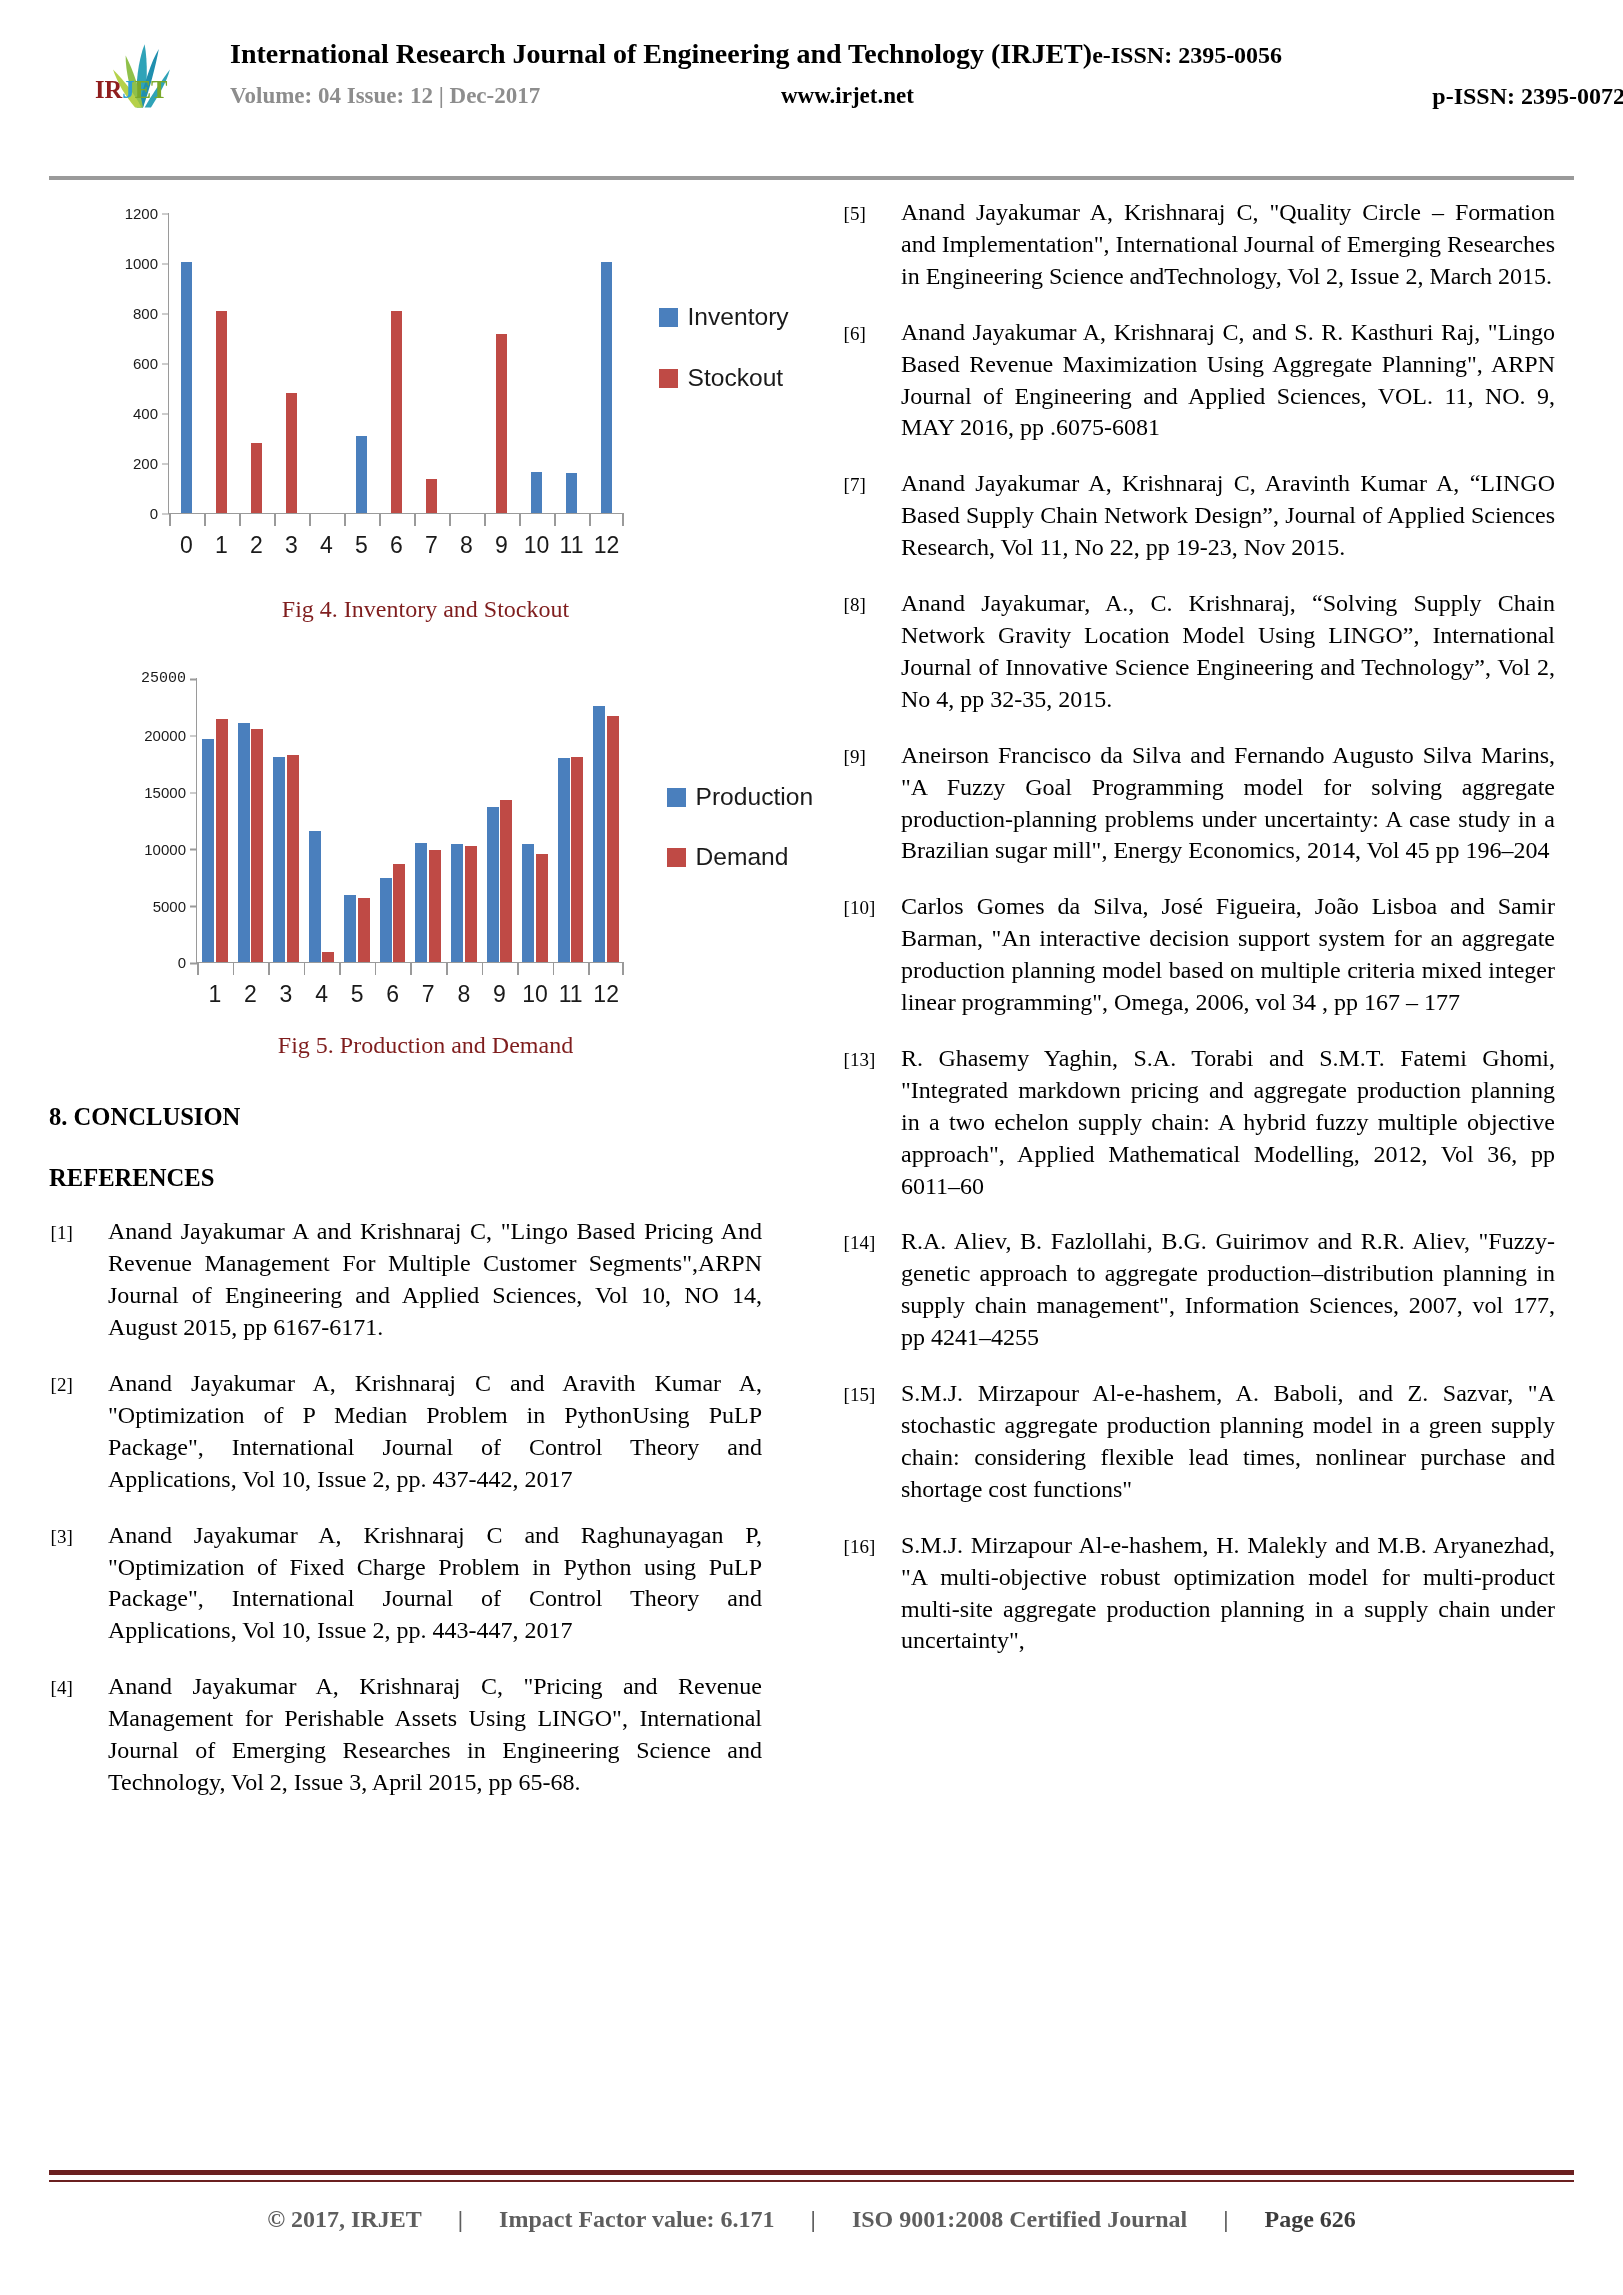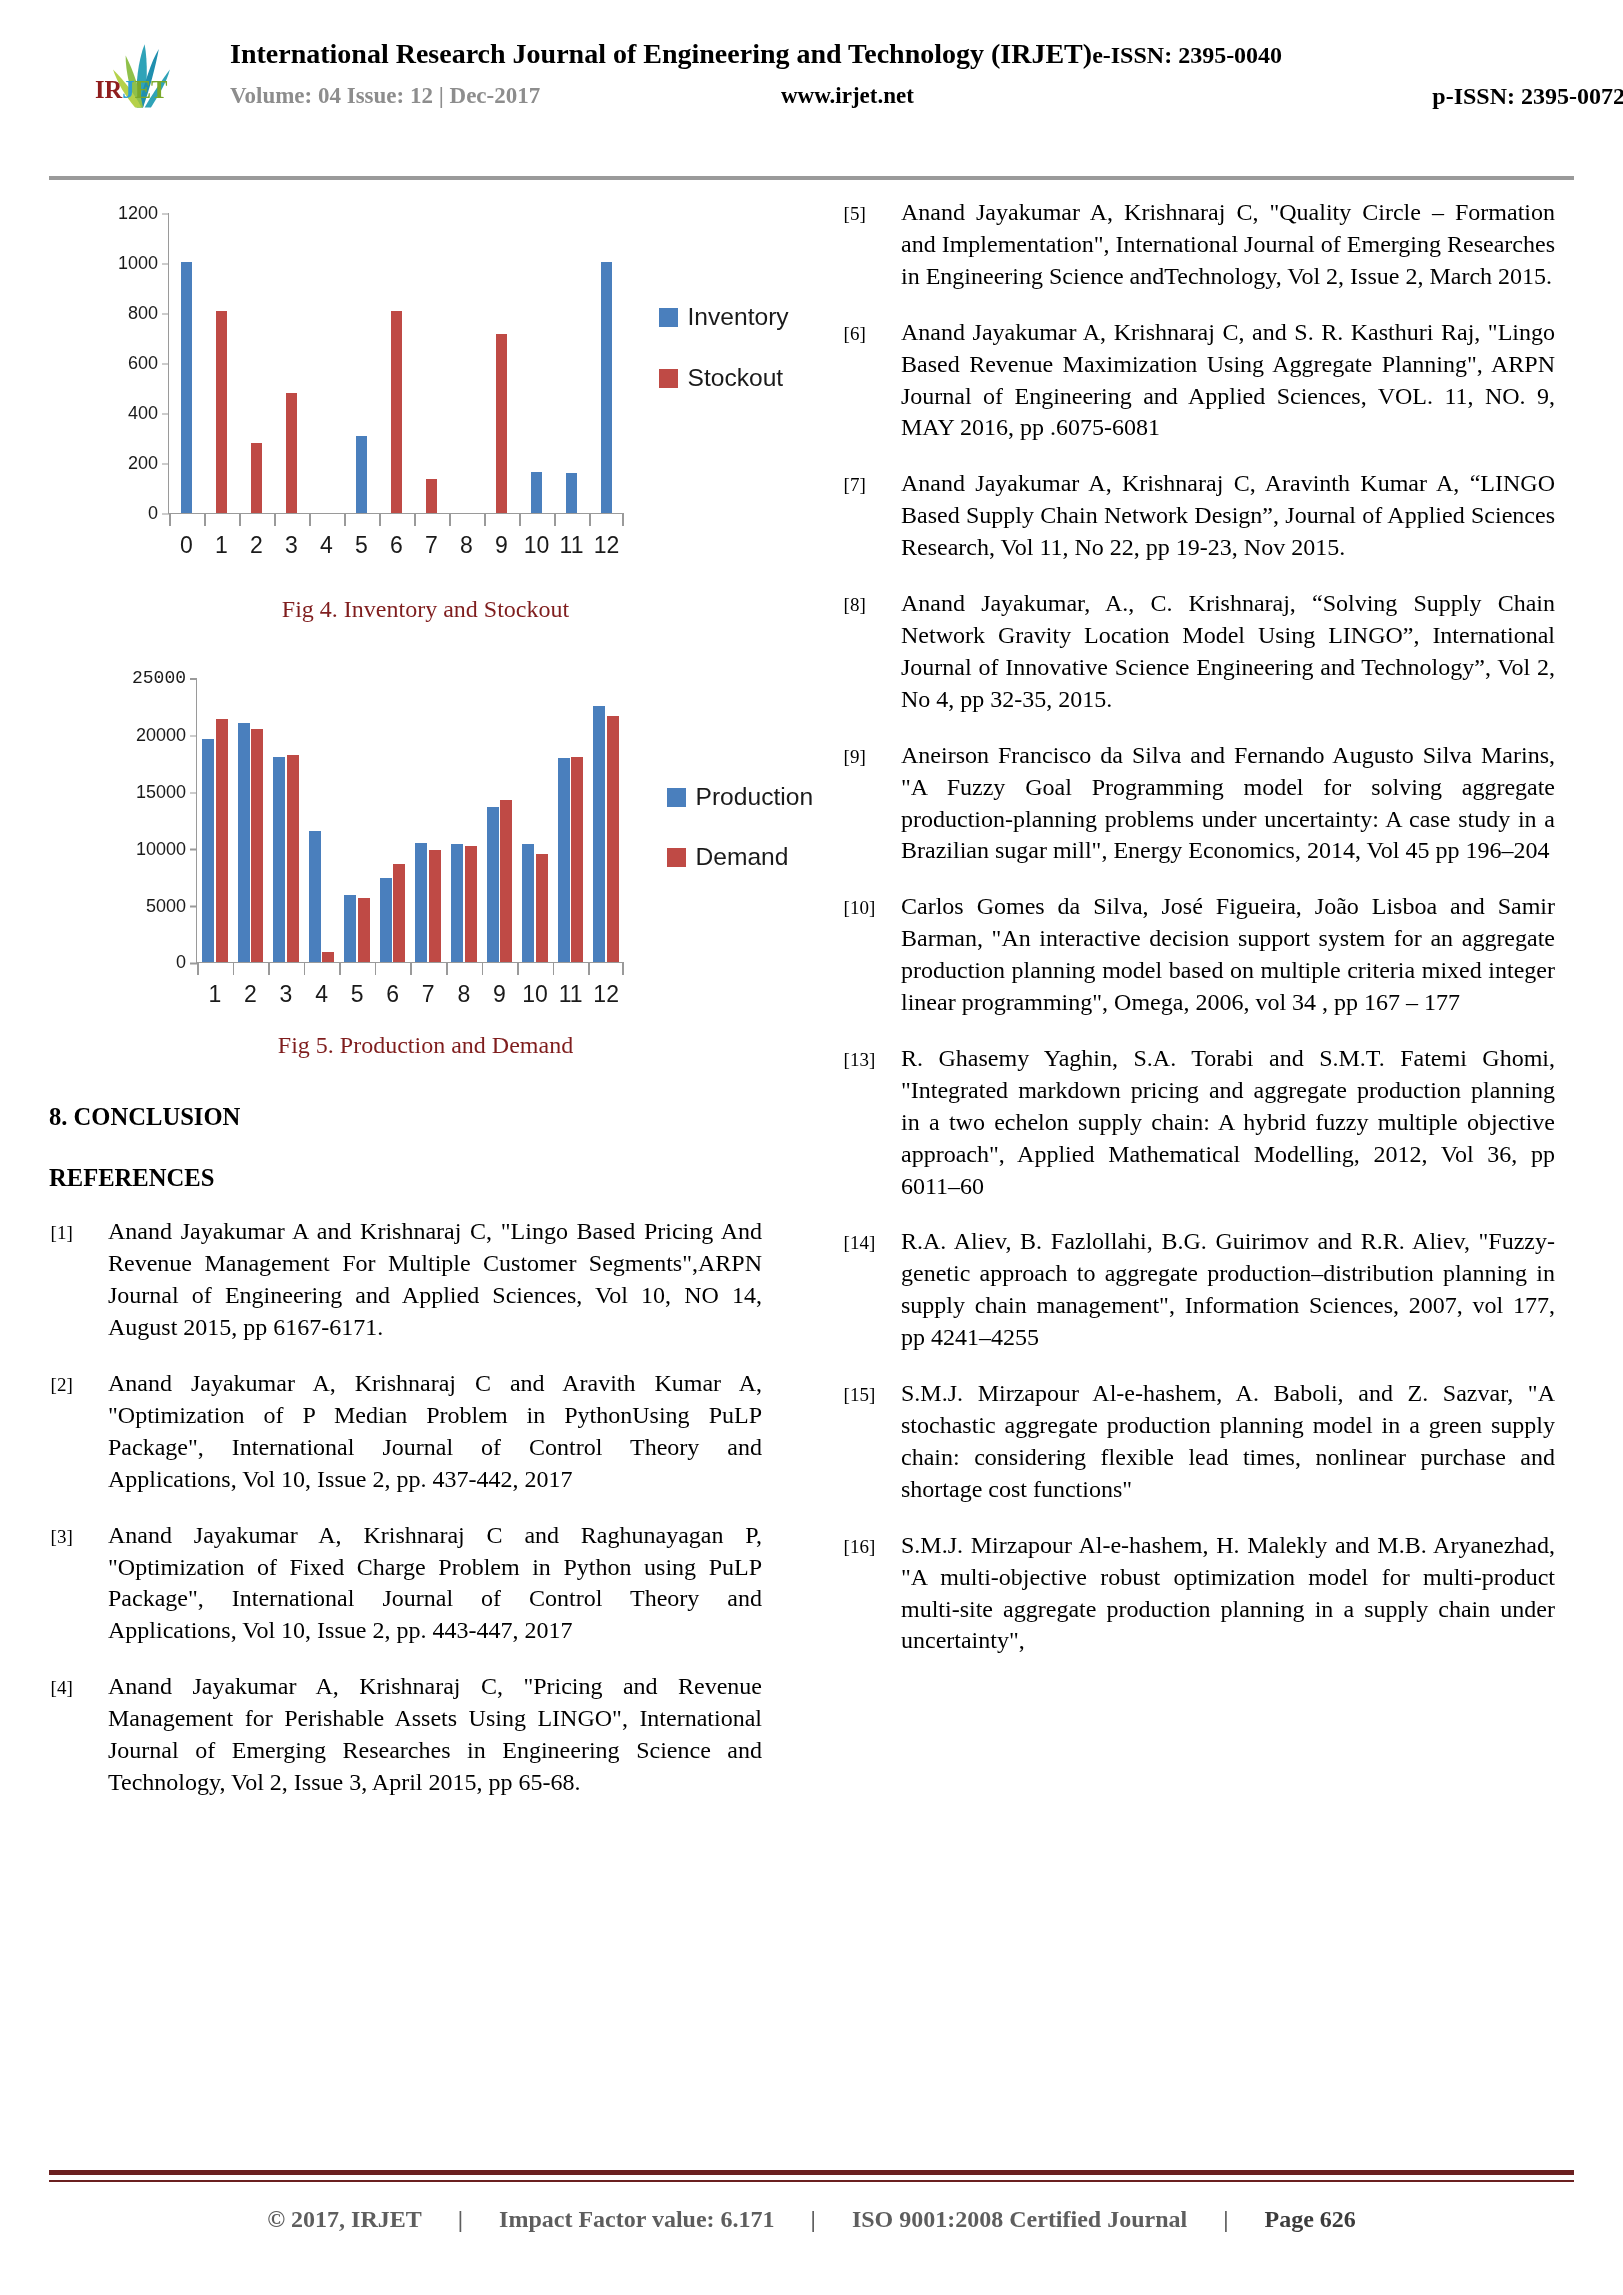--- a/index.html
+++ b/index.html
@@ -140,21 +140,21 @@
   }
   .fig4 .plot-area { left: 119px; top: 16px; width: 456px; height: 301px; }
   .fig5 .plot-area { left: 147px; top: 14.3px; width: 428px; height: 285px; }
 
   .ytick {
     position: absolute;
     right: 100%;
     transform: translateY(50%);
     padding-right: 11px;
     font-family: "Liberation Sans", sans-serif;
-    font-size: 18px;
+    font-size: 15px;
     color: #1a1a1a;
     white-space: nowrap;
     text-align: right;
     width: 119px;
   }
   .ytick::after {
     content: "";
     position: absolute;
     right: 0;
     top: 50%;
@@ -345,21 +345,21 @@
         <path d="M20 40 C34 54, 48 72, 56 88 L48 88 C36 74, 26 58, 20 40 Z" fill="#b5d14a"></path>
         <path d="M92 40 C80 56, 68 74, 60 88 L68 88 C78 72, 88 56, 92 40 Z" fill="#2fa3b8"></path>
       </svg>
     </div>
     <div class="logo-word">
       <span class="logo-ir">IR</span><span class="logo-j">J</span><span class="logo-et">ET</span>
     </div>
 
     <div class="hdr-line1">
       <div class="hdr-title">International Research Journal of Engineering and Technology (IRJET)</div>
-      <div class="hdr-eissn">e-ISSN: 2395-0040</div>
+      <div class="hdr-eissn">e-ISSN: 2395-0056</div>
     </div>
 
     <div class="hdr-line2">
       <div class="hdr-volume">Volume: 04 Issue: 12 | Dec-2017</div>
       <div class="hdr-url">www.irjet.net</div>
       <div class="hdr-pissn">p-ISSN: 2395-0072</div>
     </div>
   </div>
   <div class="hdr-rule"></div>
 

